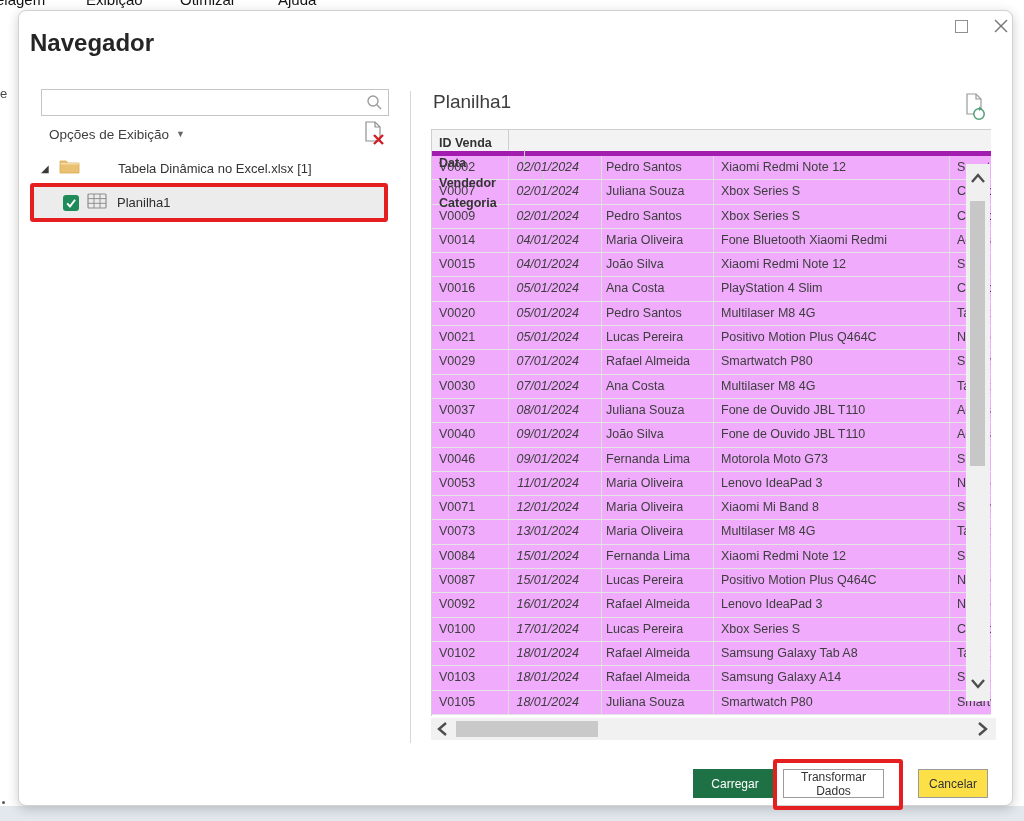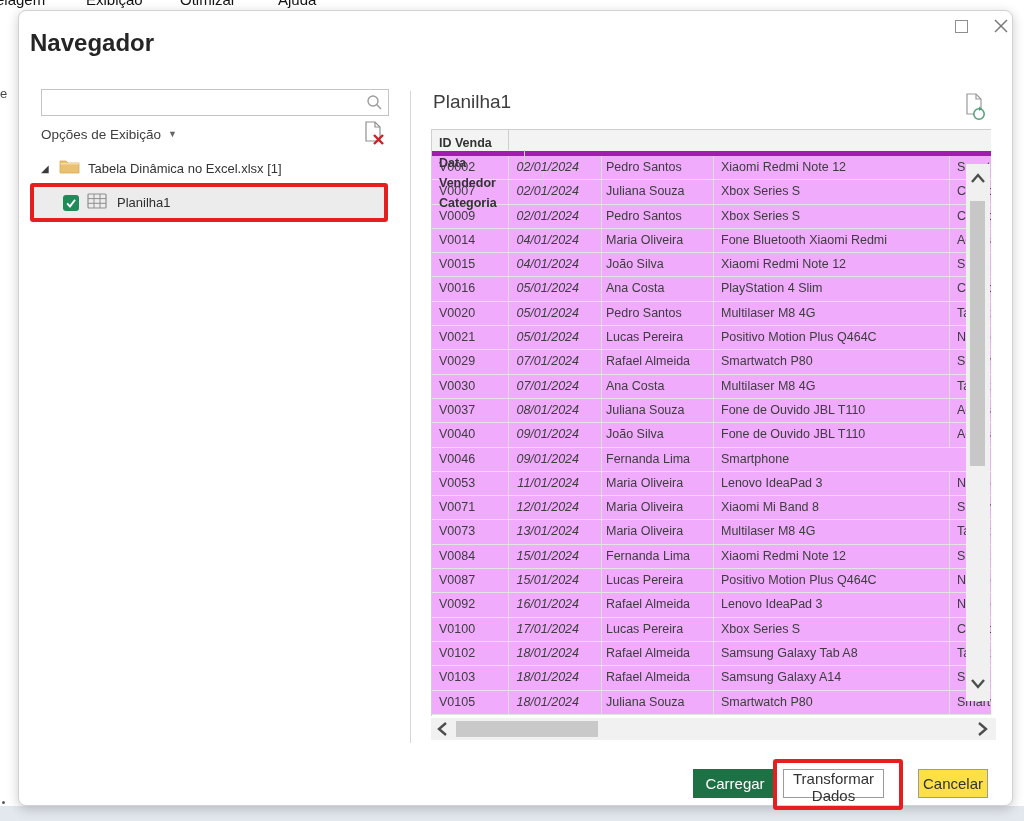--- a/index.html
+++ b/index.html
@@ -28,29 +28,29 @@
   .dlg-title { position:absolute; left:11px; top:18px; font-size:24px; font-weight:600; color:#252525; }
 
   
   .search-box { position:absolute; left:22px; top:78px; width:348px; height:27px; border:1px solid #c4c4c4; background:#fff; }
   .search-box input { position:absolute; left:4px; top:1px; width:316px; height:23px; border:none; outline:none; font-size:13px; font-family:inherit; color:#333; background:transparent; }
   .search-ic { position:absolute; right:4px; top:4px; }
 
   .v-divider { position:absolute; left:391px; top:80px; width:1px; height:652px; background:#d6d6d6; }
 
   
-  .display-options { position:absolute; left:22px; top:116px; font-size:13.5px; color:#404040; cursor:pointer; }
+  .display-options { position:absolute; left:30px; top:116px; font-size:13.5px; color:#404040; cursor:pointer; }
   .caret { display:inline-block; margin-left:7px; font-size:9px; color:#666; vertical-align:2px; }
   .refresh-cancel { position:absolute; left:344px; top:110px; width:22px; height:24px; cursor:pointer; }
 
   
   .folder-row { position:absolute; left:22px; top:146px; height:22px; display:flex; align-items:center; cursor:pointer; }
   .expander { font-size:10px; color:#3a3a3a; width:18px; }
   .folder-ic { margin-right:8px; }
-  .tree-label { font-size:13px; color:#333; white-space:nowrap; }
+  .tree-label { font-size:13px; color:#333; white-space:nowrap;margin-left:30px; }
   .sheet-row {
     position:absolute; left:15px; top:176px; width:352px; height:31px;
     background:#ececec; display:flex; align-items:center; padding-left:29px; cursor:pointer;
   }
   .checkbox { width:16px; height:16px; background:#1f8b58; border-radius:3px; margin-right:8px; display:flex; align-items:center; justify-content:center; }
   .grid-ic { margin-right:10px; }
   .sheet-label { font-size:13px; color:#2e2e2e; }
 
   
   .annotation { position:absolute; border:4px solid #e51f1f; border-radius:3px; pointer-events:none; z-index:30; }
@@ -76,21 +76,21 @@
   .vchev-up { position:absolute; left:4px; top:6px; cursor:pointer; }
   .vchev-dn { position:absolute; left:4px; bottom:8px; cursor:pointer; }
 
   
   .hscroll { position:absolute; left:412px; top:707px; width:565px; height:22px; background:#f1f1f1; z-index:10; }
   .hthumb { position:absolute; left:25px; top:3px; width:142px; height:16px; background:#c9c9c9; cursor:pointer; }
   .hchev-l { position:absolute; left:6px; top:3px; cursor:pointer; }
   .hchev-r { position:absolute; right:8px; top:3px; cursor:pointer; }
 
   
-  .btn { position:absolute; height:29px; font-size:15px; font-family:inherit; cursor:pointer; }
+  .btn { position:absolute; height:29px; font-size:12px; font-family:inherit; cursor:pointer; }
   .btn-load { left:674px; top:758px; width:84px; background:#1e7145; color:#fff; border:1px solid #1e7145; }
   .btn-transform { left:764px; top:758px; width:101px; background:#fff; color:#333; border:1px solid #9b9b9b; }
   .btn-cancel { left:899px; top:758px; width:70px; background:#fde047; color:#333; border:1px solid #9b9b9b; }
 </style>
 </head>
 <body>
 
 <div class="root">
 
   <span class="menu-item mi-0">elagem</span>
@@ -268,20 +268,21 @@
             <span class="td c0">V0040</span>
             <span class="td c1">09/01/2024</span>
             <span class="td c2">João Silva</span>
             <span class="td c3">Fone de Ouvido JBL T110</span>
             <span class="td c4">Acessório</span>
           </div>
           <div class="tr">
             <span class="td c0">V0046</span>
             <span class="td c1">09/01/2024</span>
             <span class="td c2">Fernanda Lima</span>
+            <span class="td c3">Motorola Moto G73</span>
             <span class="td c4">Smartphone</span>
           </div>
           <div class="tr">
             <span class="td c0">V0053</span>
             <span class="td c1">11/01/2024</span>
             <span class="td c2">Maria Oliveira</span>
             <span class="td c3">Lenovo IdeaPad 3</span>
             <span class="td c4">Notebook</span>
           </div>
           <div class="tr">

